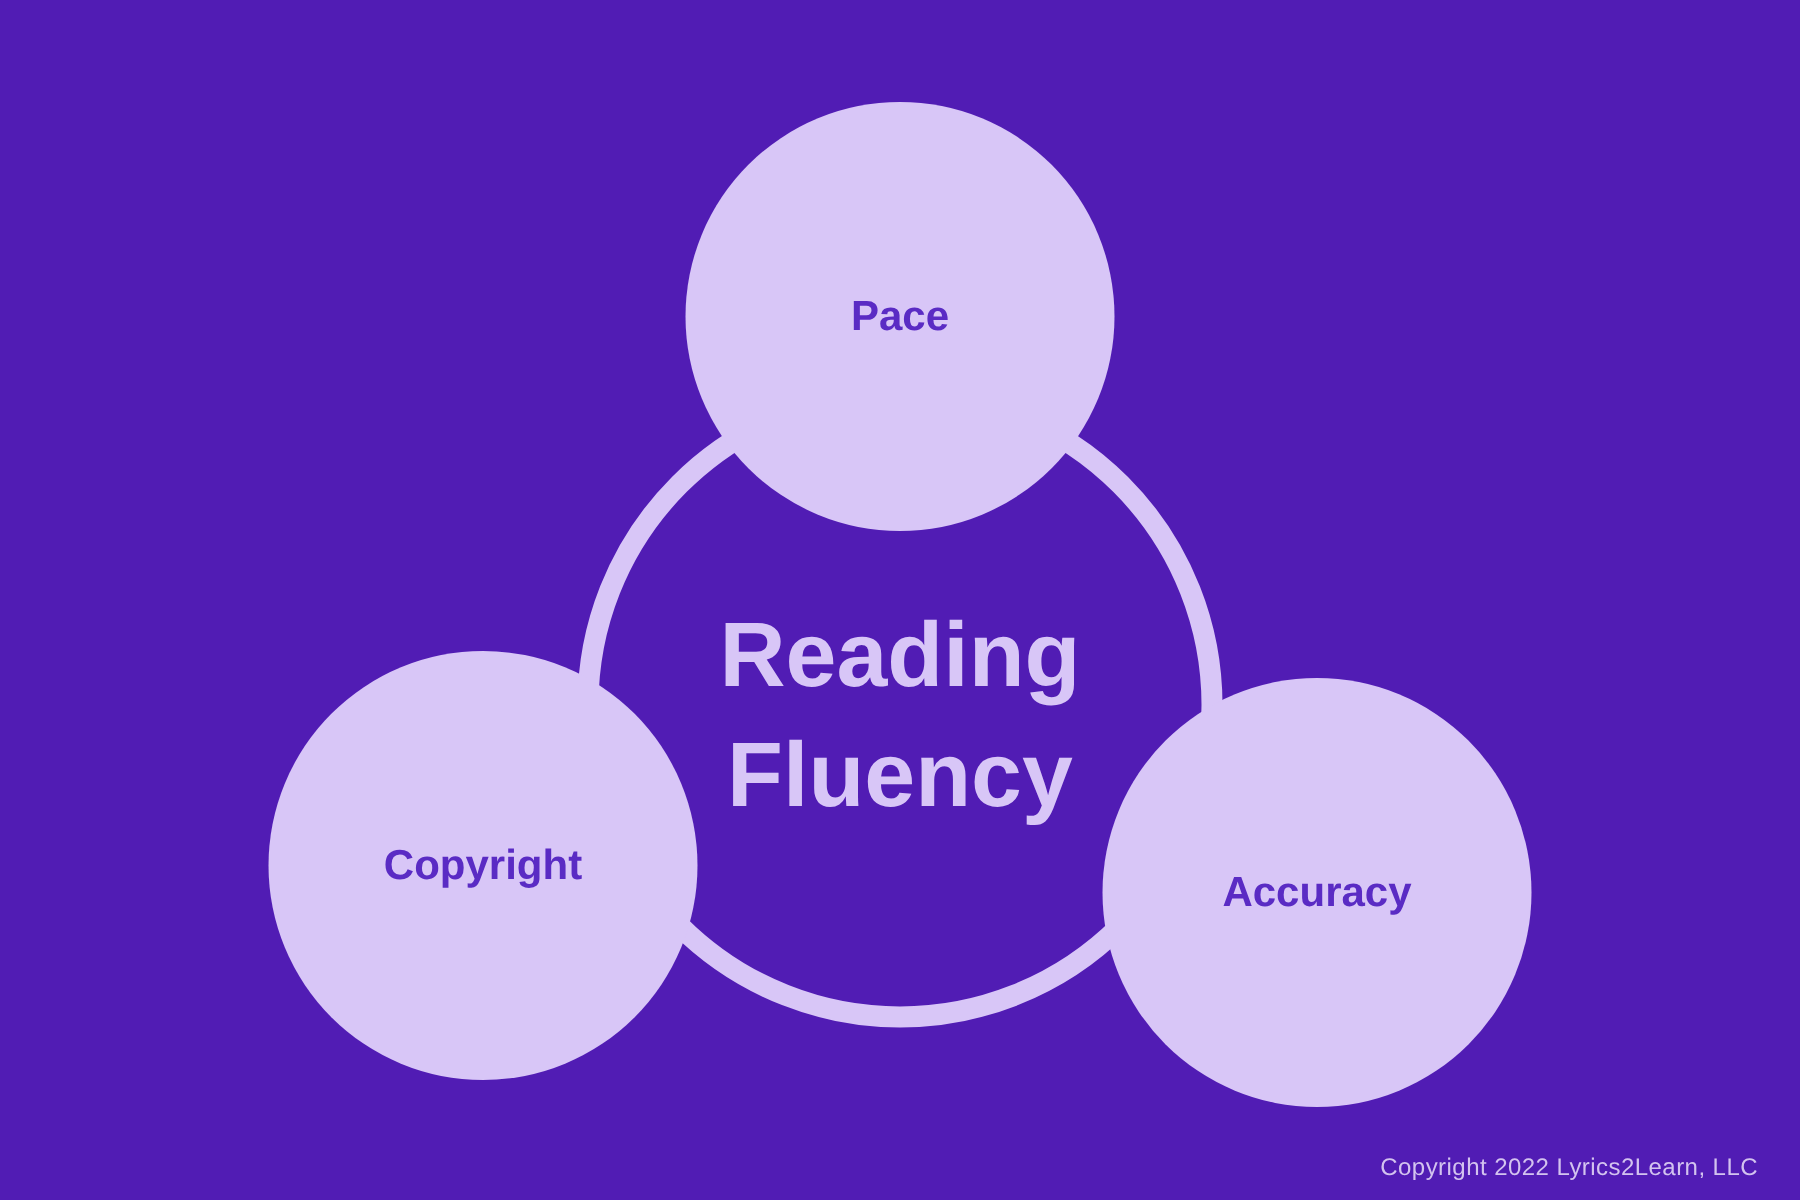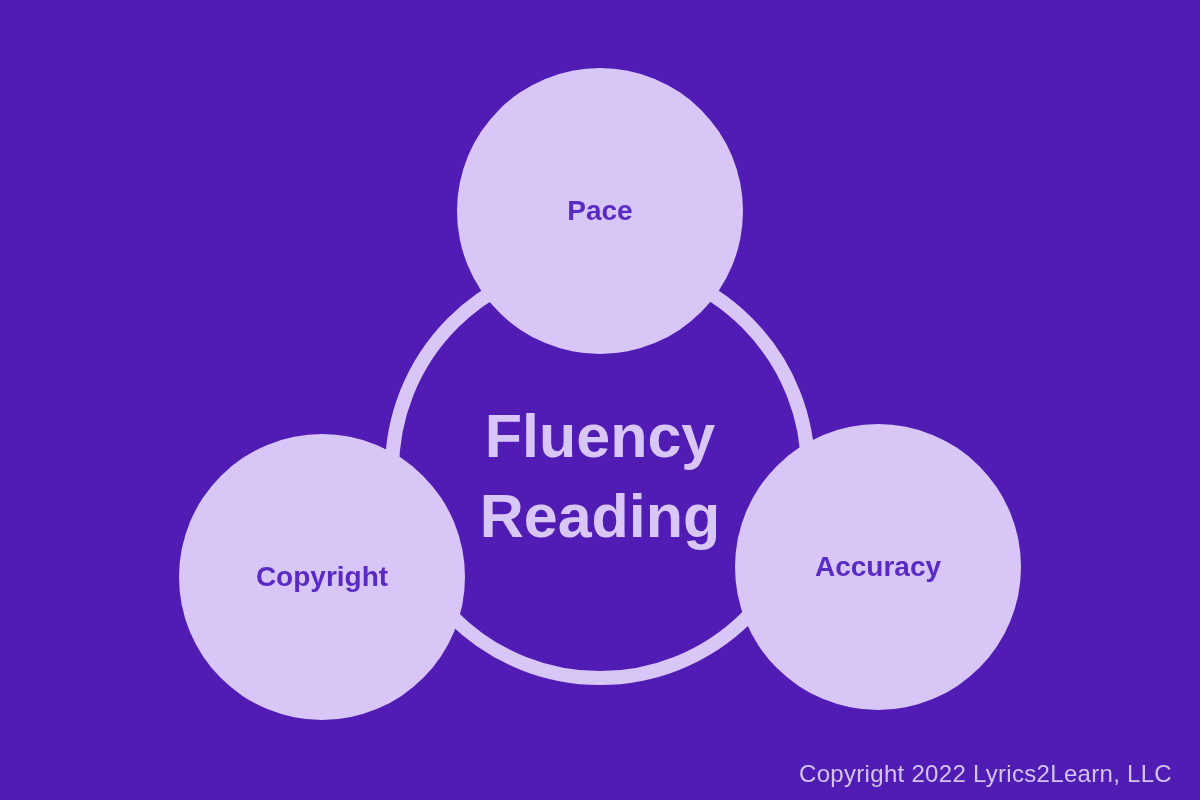--- a/index.html
+++ b/index.html
@@ -44,53 +44,53 @@
     justify-content: center;
   }
   .node-label {
     color: var(--circle-text);
     font-size: 28px;
     font-weight: 700;
     white-space: nowrap;
   }
   .node-pace { left: 457px; top: 68px; }
   .node-expression { left: 179px; top: 434px; }
-  .node-accuracy { left: 735px; top: 424px; }
+  .node-accuracy { left: 735px; top: 452px; }
   .center-title {
     position: absolute;
     left: 400px;
     top: 396px;
     width: 400px;
     text-align: center;
     color: var(--center-text);
     font-size: 61px;
     font-weight: 700;
     line-height: 80px;
   }
   .center-title span { display: block; }
   .footer {
     position: absolute;
     right: 28px;
     bottom: 12px;
     color: var(--footer-text);
-    font-size: 24px;
+    font-size: 16px;
     font-weight: 400;
     letter-spacing: 0.3px;
   }
 </style>
 </head>
 <body>
 
 <div class="stage">
 
   <div class="ring"></div>
 
   <div class="center-title">
+    <span>Reading</span>
     <span>Fluency</span>
-    <span>Reading</span>
   </div>
 
   <div class="node node-pace">
     <span class="node-label">Pace</span>
   </div>
 
   <div class="node node-expression">
     <span class="node-label">Copyright</span>
   </div>
 

